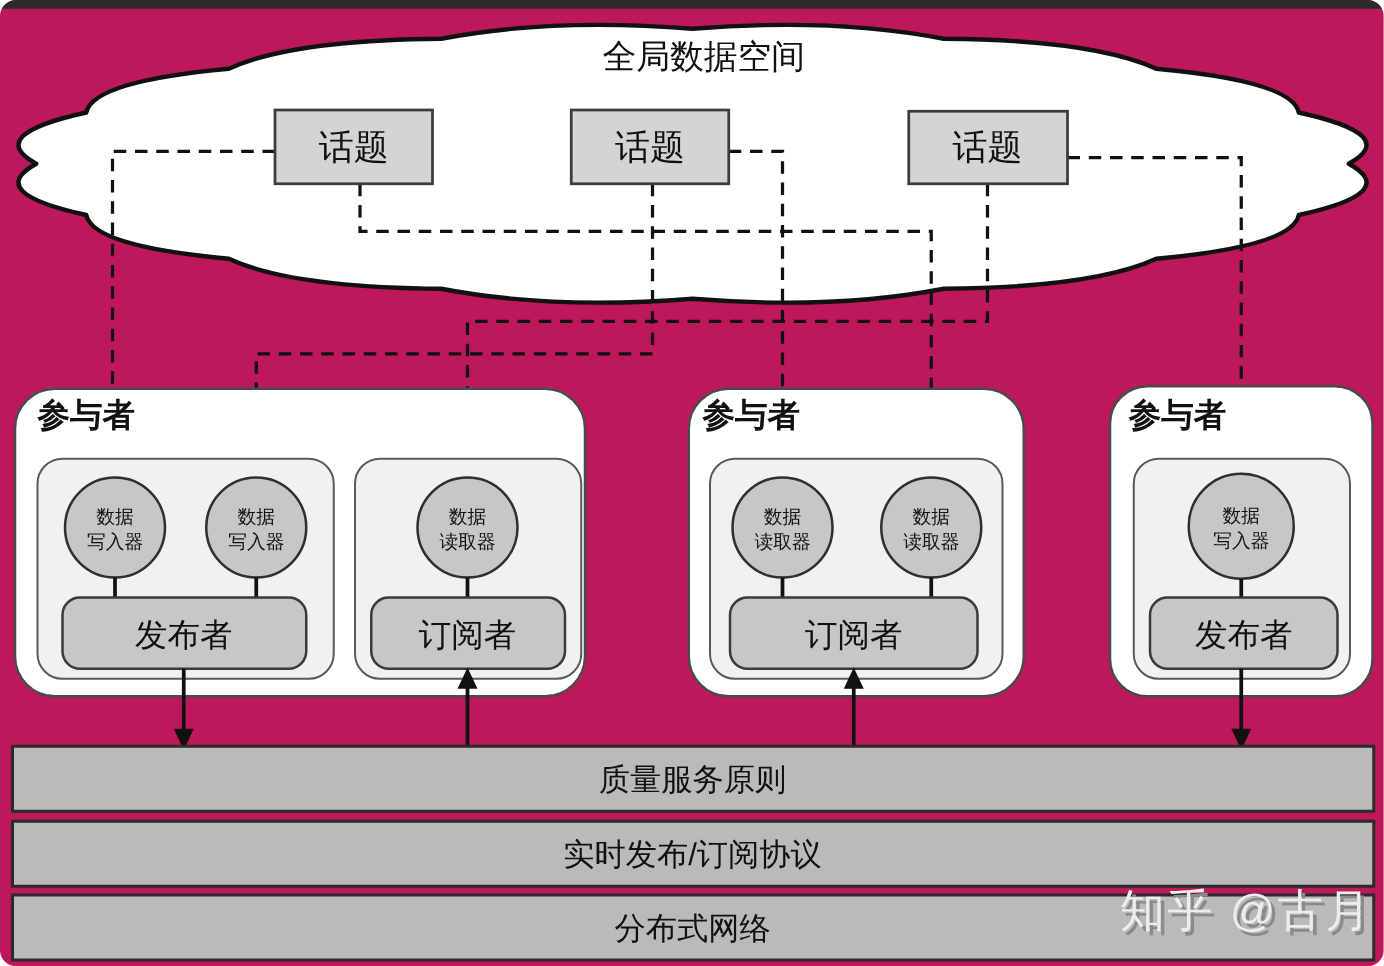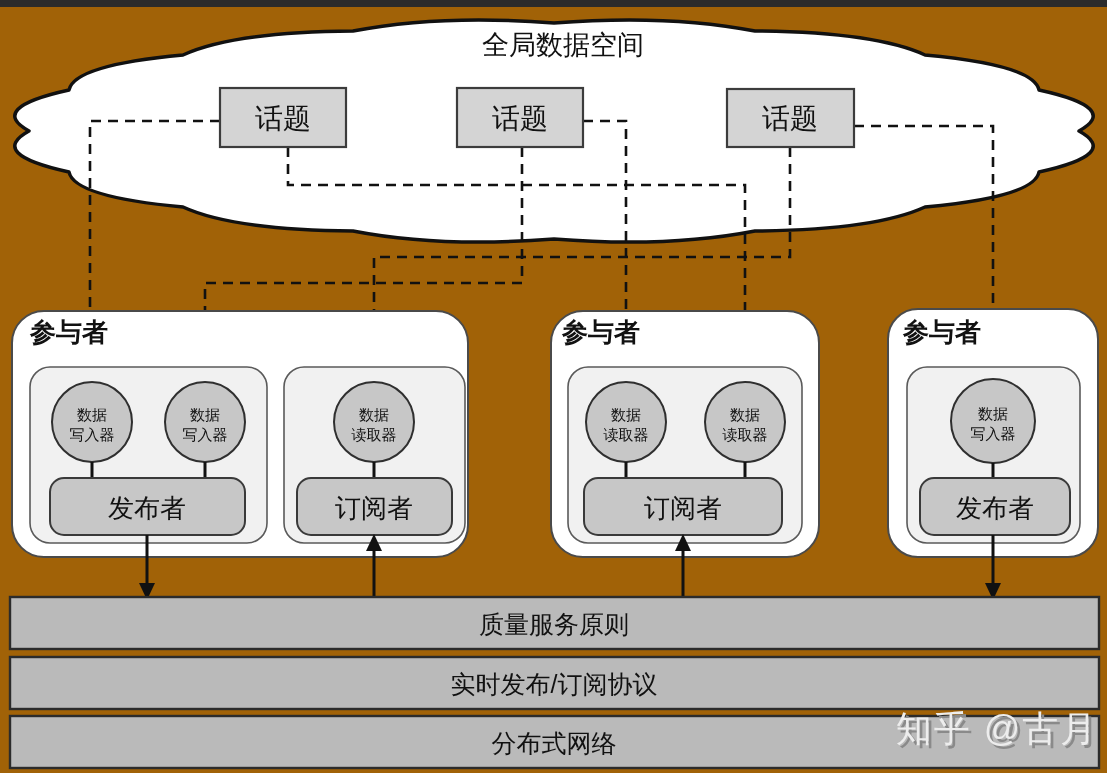--- a/index.html
+++ b/index.html
@@ -1,18 +1,19 @@
 <!DOCTYPE html>
 <html><head>
 <meta charset="utf-8">
 <style>
   html,body{margin:0;padding:0;background:#ffffff;}
   #stage{
-    position:relative;width:1107px;height:773px;background:#a16207;overflow:hidden;
+    position:relative;width:1107px;height:773px;background:#be185d;overflow:hidden;
     font-family:"Liberation Sans","DejaVu Sans",sans-serif;
+    border-radius:13px;
   }
   svg{position:absolute;left:0;top:0;}
   text{font-family:"Liberation Sans","DejaVu Sans",sans-serif;fill:#111;}
   .title-txt{font-size:27px;}
   .topic-txt{font-size:28px;}
   .part-txt{font-size:26px;font-weight:600;}
   .circle-txt{font-size:15px;}
   .role-txt{font-size:26px;}
   .bar-txt{font-size:25px;}
   .wm-main{font-size:36px;fill:#ededed;letter-spacing:2px;}

